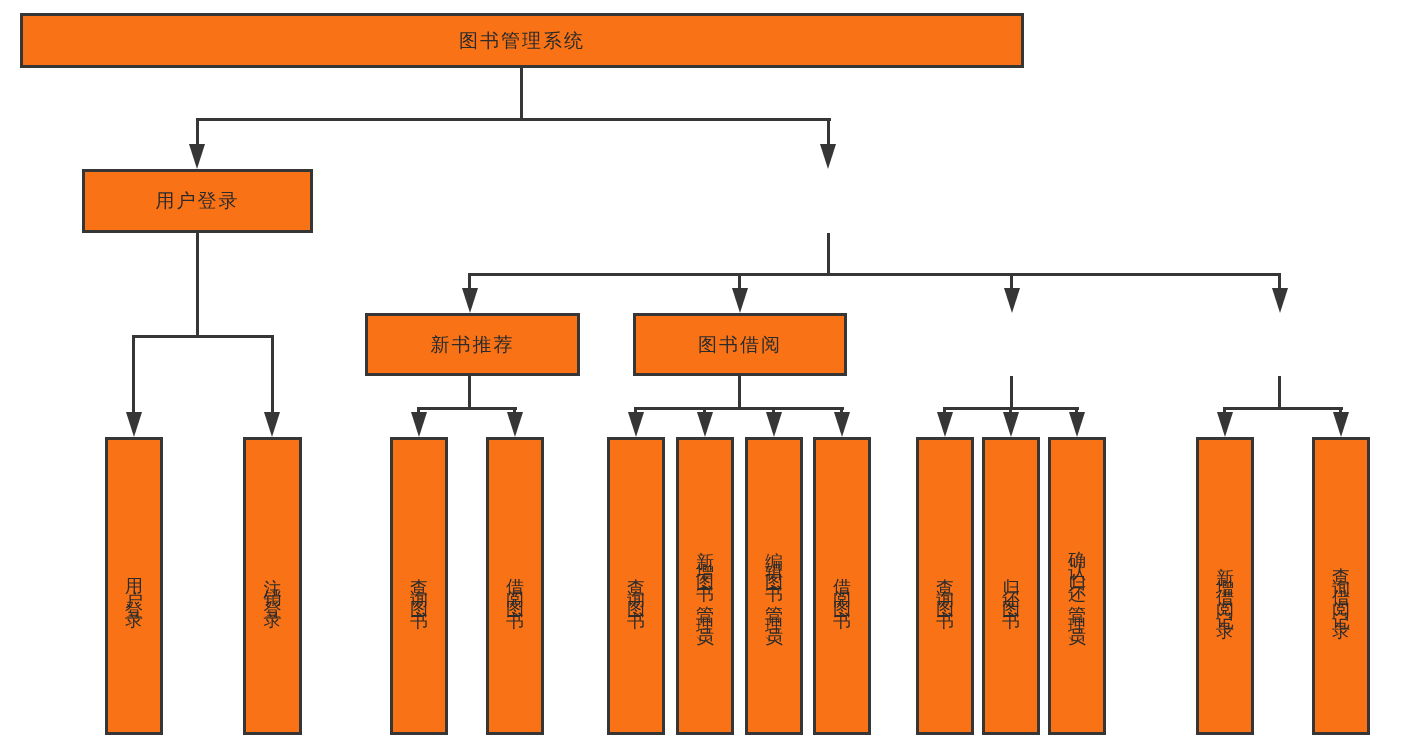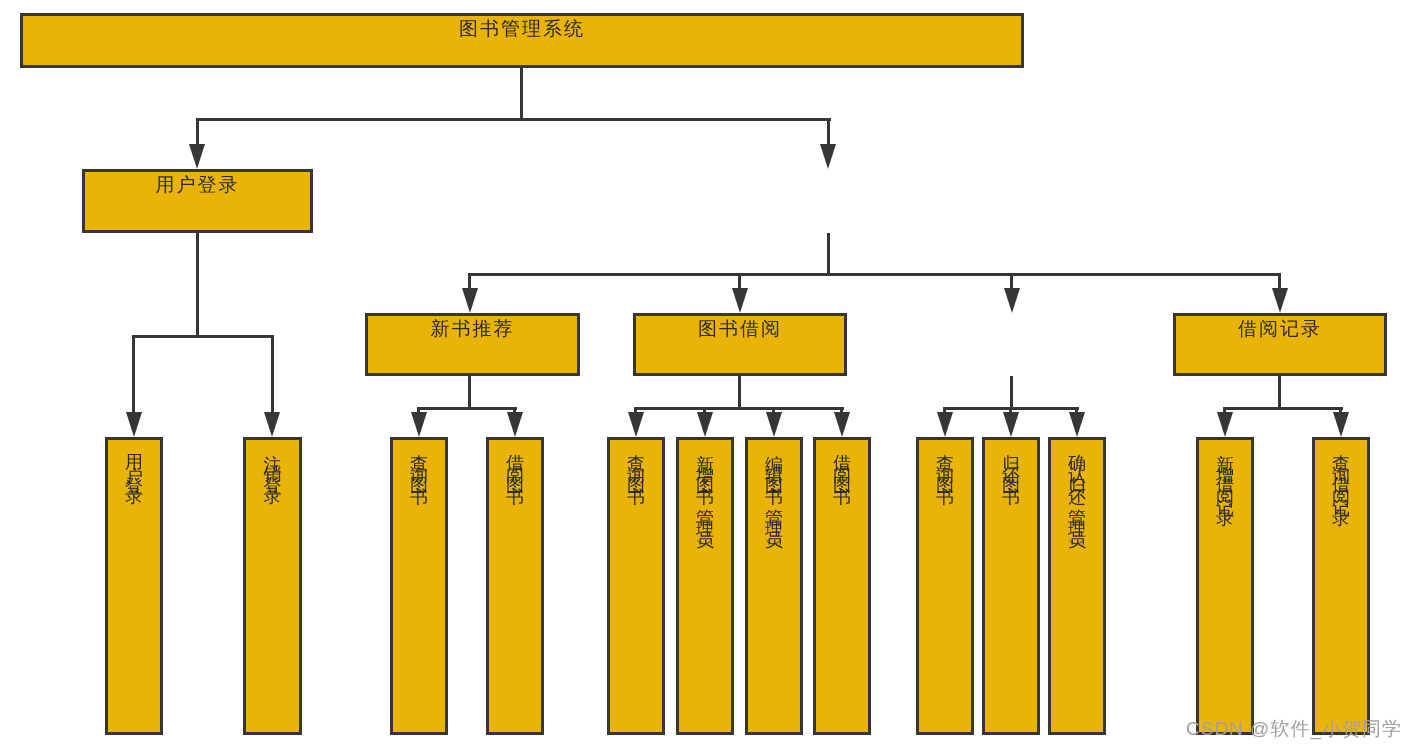--- a/index.html
+++ b/index.html
@@ -1,22 +1,22 @@
 <!DOCTYPE html>
 <html><head>
 <meta charset="utf-8">
 <style>
   html,body{margin:0;padding:0;background:#ffffff;}
   .canvas{
     position:relative;width:1405px;height:747px;background:#ffffff;overflow:hidden;
     font-family:"Liberation Sans","DejaVu Sans",sans-serif;color:#2b2b2b;
   }
   .node{
-    position:absolute;background:#eab308;border:3px solid #363636;box-sizing:border-box;
-    display:flex;align-items:flex-start;justify-content:center;
+    position:absolute;background:#f97316;border:3px solid #363636;box-sizing:border-box;
+    display:flex;align-items:center;justify-content:center;
   }
   .node.h-node .label{font-size:19px;letter-spacing:2px;white-space:nowrap;}
   .node.v-node .label{
     writing-mode:vertical-rl;text-orientation:mixed;
     font-size:18px;letter-spacing:11px;line-height:1;white-space:nowrap;
   }
   .hline{position:absolute;height:3px;background:#363636;}
   .vline{position:absolute;width:3px;background:#363636;}
   .arrow{
     position:absolute;width:0;height:0;
@@ -61,23 +61,20 @@
   <div class="vline" style="left:1010px;top:273px;height:18px;"></div>
   <div class="arrow" style="left:1004px;top:288px;"></div>
   <div class="vline" style="left:1278px;top:273px;height:18px;"></div>
   <div class="arrow" style="left:1272px;top:288px;"></div>
 
   <div class="node h-node" style="left:365px;top:313px;width:215px;height:63px;">
     <span class="label">新书推荐</span>
   </div>
   <div class="node h-node" style="left:633px;top:313px;width:214px;height:63px;">
     <span class="label">图书借阅</span>
-  </div>
-  <div class="node h-node" style="left:1173px;top:313px;width:214px;height:63px;">
-    <span class="label">借阅记录</span>
   </div>
 
   <div class="vline" style="left:468px;top:376px;height:31px;"></div>
   <div class="hline" style="left:417px;top:407px;width:100px;"></div>
   <div class="vline" style="left:417px;top:407px;height:8px;"></div>
   <div class="arrow" style="left:411px;top:412px;"></div>
   <div class="vline" style="left:513px;top:407px;height:8px;"></div>
   <div class="arrow" style="left:507px;top:412px;"></div>
 
   <div class="vline" style="left:738px;top:376px;height:31px;"></div>
@@ -144,15 +141,14 @@
     <span class="label">确认归还（管理员）</span>
   </div>
 
   <div class="node v-node" style="left:1196px;top:437px;width:58px;height:298px;">
     <span class="label">新增借阅记录</span>
   </div>
   <div class="node v-node" style="left:1312px;top:437px;width:58px;height:298px;">
     <span class="label">查询借阅记录</span>
   </div>
 
-  <div class="watermark">CSDN @软件_小贺同学</div>
 
 </div>
 
 </body></html>

